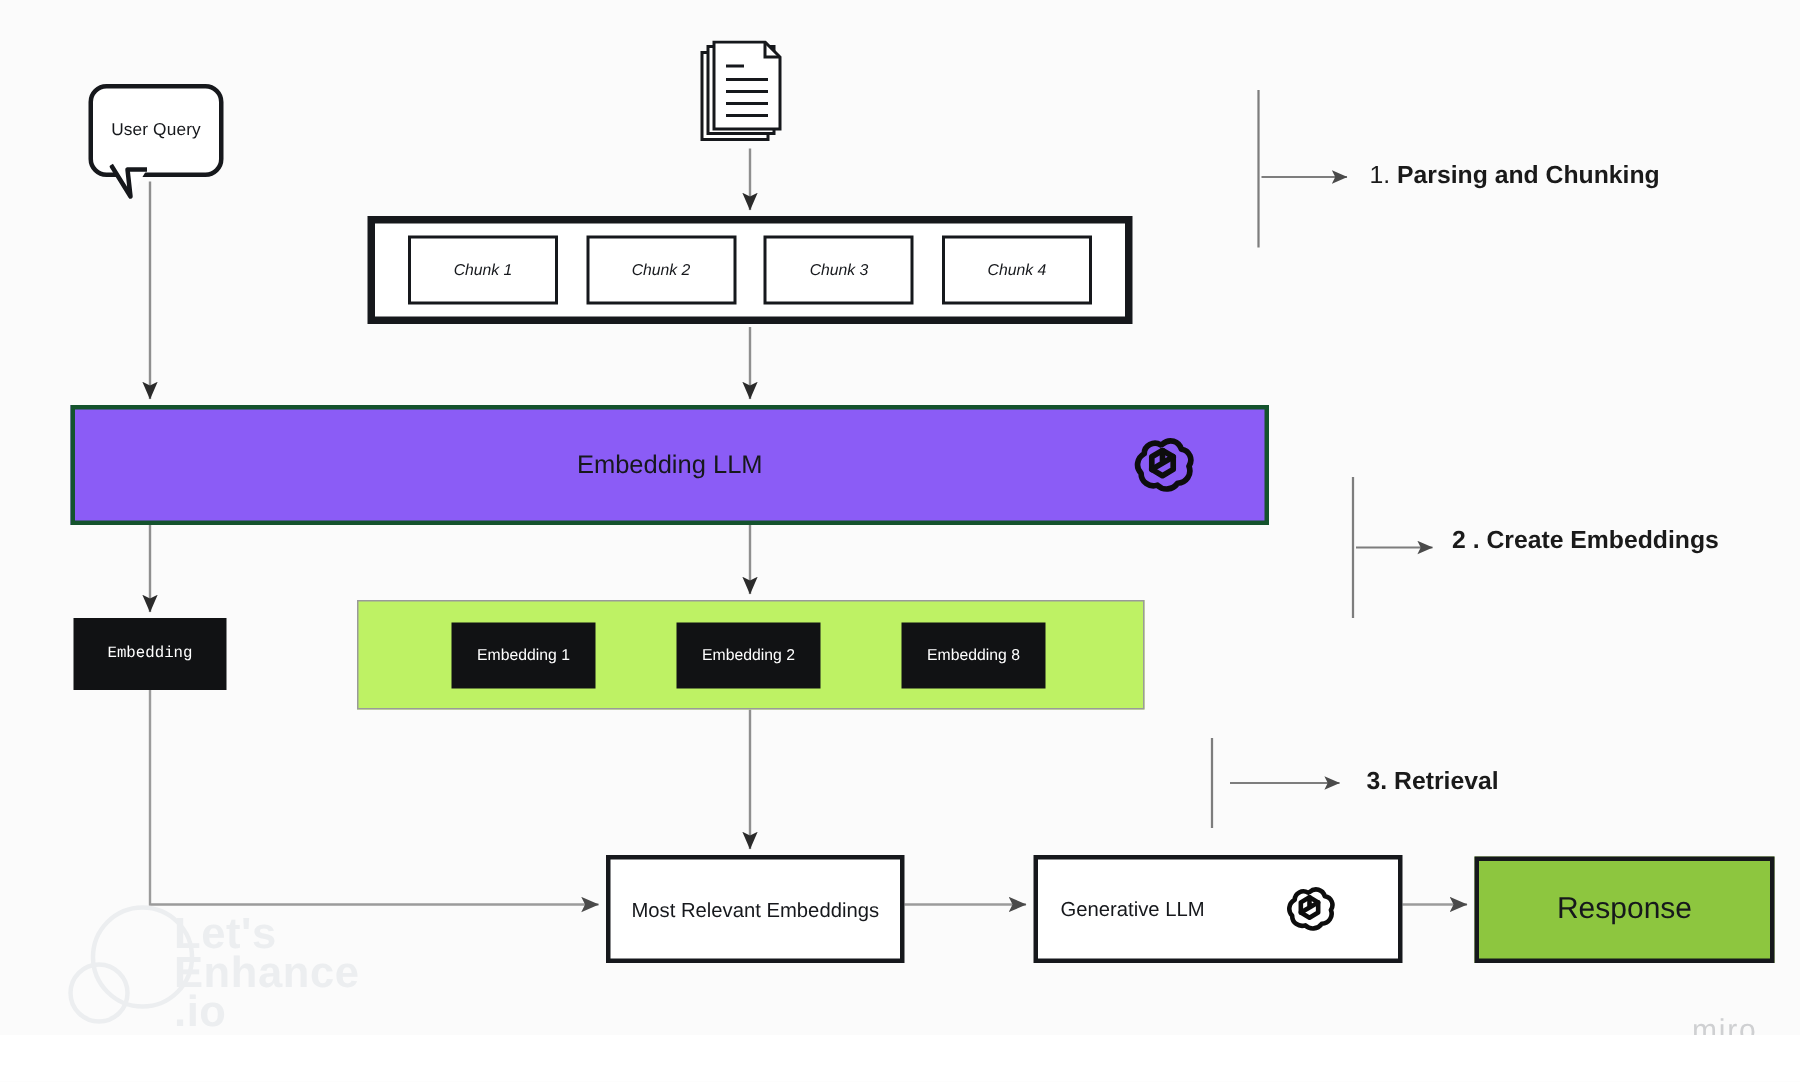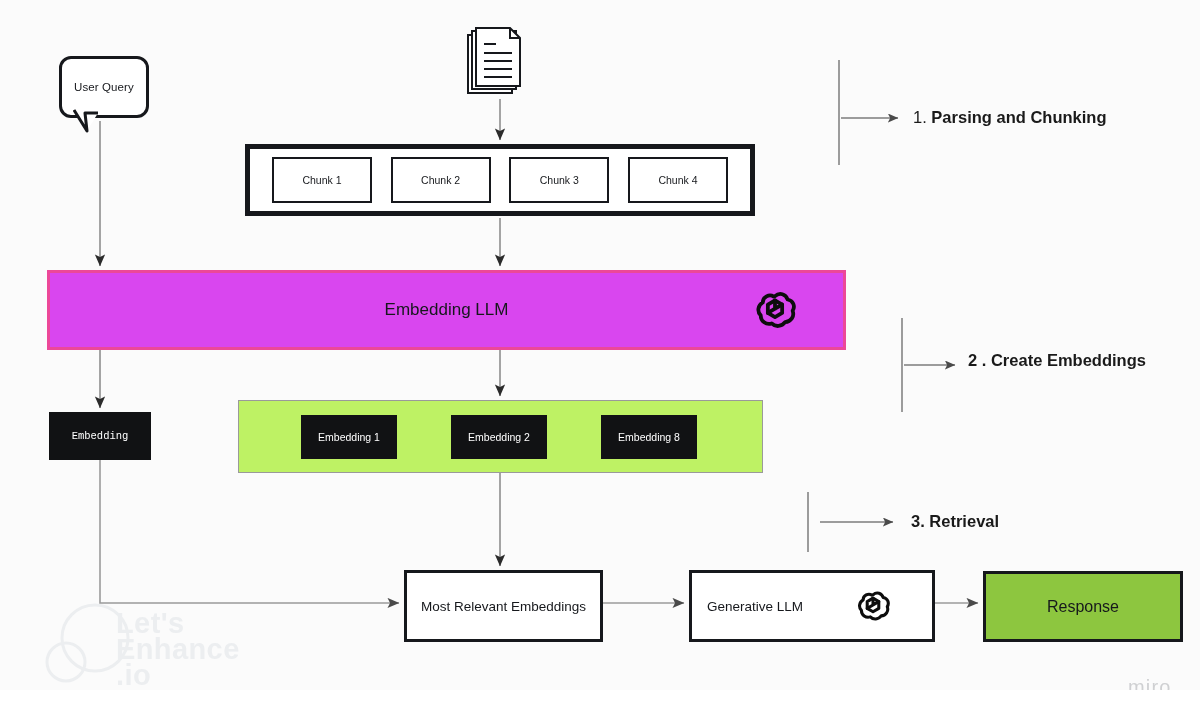--- a/index.html
+++ b/index.html
@@ -62,39 +62,40 @@
     left: 245px; top: 144px;
     width: 510px; height: 72px;
     border: 5px solid #16181c;
     background: #ffffff;
     display: flex;
     align-items: center;
     justify-content: space-between;
     padding: 0 22px;
     box-sizing: border-box;
     z-index: 3;
+    font-style: italic;
   }
   .chunk-box {
     width: 96px;
     height: 42px;
     border: 2.5px solid #16181c;
     background: #ffffff;
     display: flex;
     align-items: center;
     justify-content: center;
     font-size: 10.5px;
     color: #16181c;
   }
 
   
   #embedding-llm {
     left: 47px; top: 270px;
     width: 793px; height: 74px;
-    border: 3px solid #ec4899;
-    background: #d946ef;
+    border: 3px solid #14532d;
+    background: #8b5cf6;
     z-index: 3;
   }
   #embedding-llm .title {
     position: absolute;
     left: 0; right: 0; top: 50%;
     transform: translateY(-50%);
     text-align: center;
     font-size: 17px;
     color: #16181c;
   }
@@ -190,21 +191,21 @@
     left: 983px; top: 571px;
     width: 194px; height: 65px;
     border: 3px solid #16181c;
     background: #8dc63f;
     display: flex;
     align-items: center;
     justify-content: center;
     z-index: 3;
   }
   #response .label {
-    font-size: 16px;
+    font-size: 20px;
     color: #16181c;
   }
 
   
   .step-label {
     position: absolute;
     font-size: 16.5px;
     font-weight: bold;
     color: #1a1a1a;
     white-space: nowrap;

